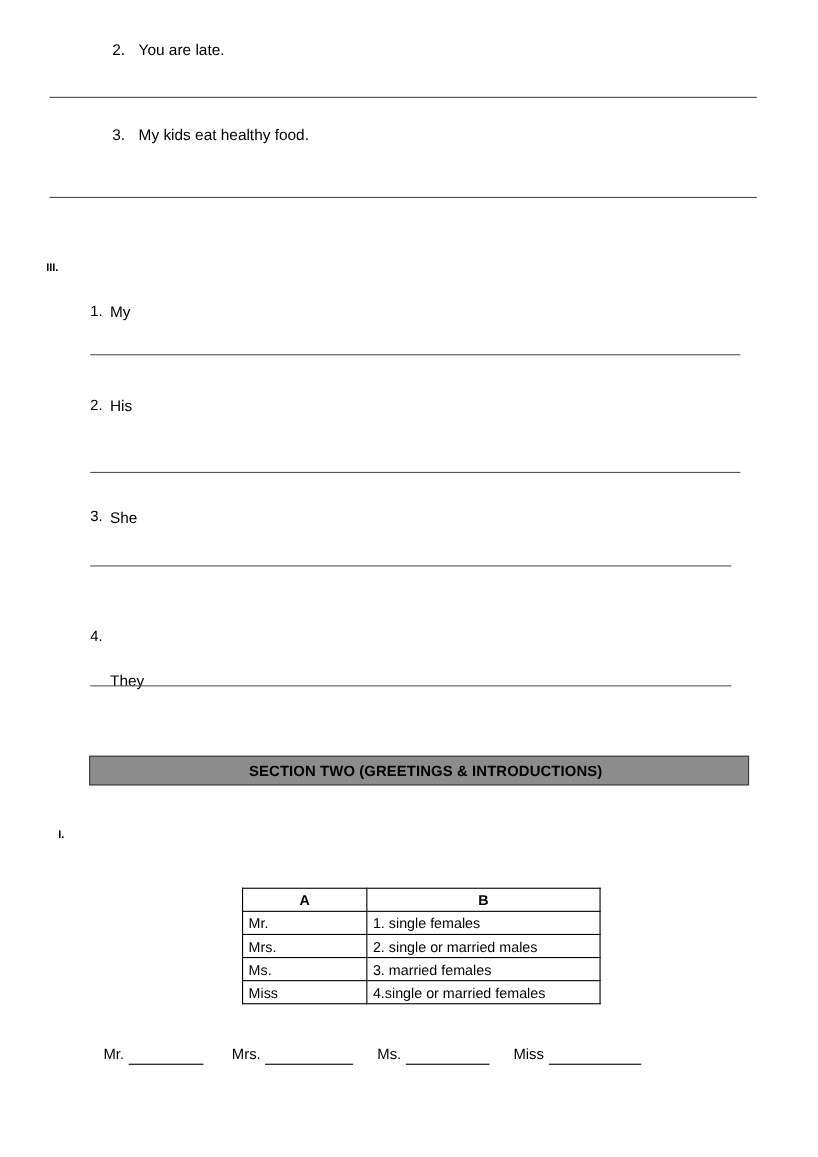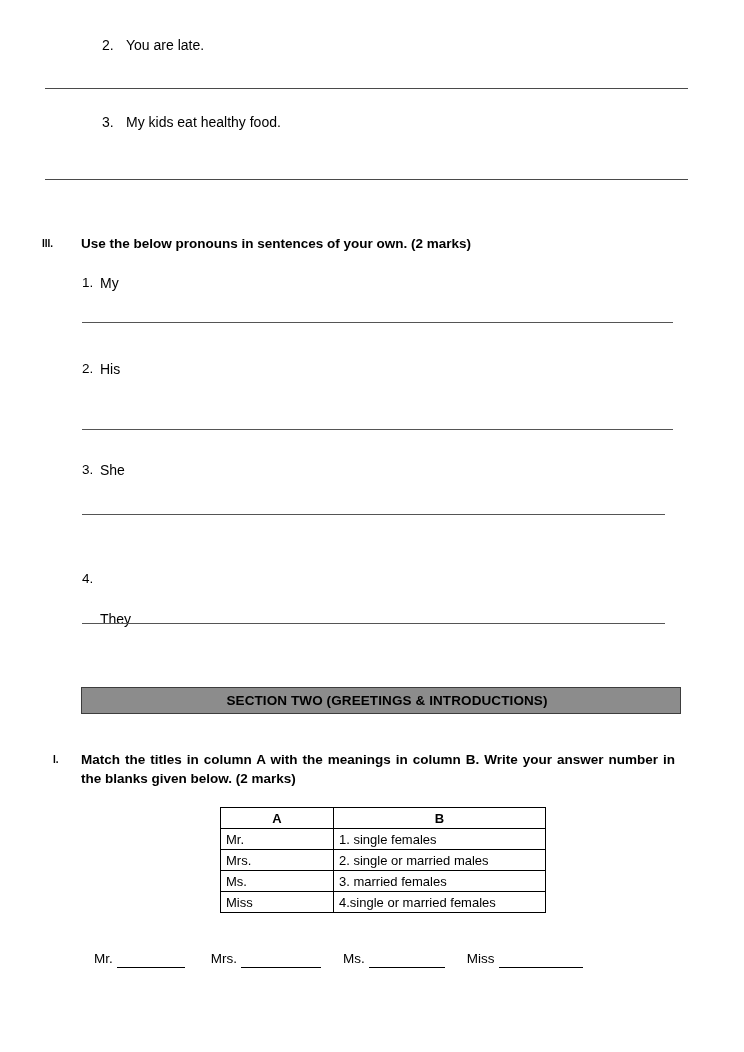--- a/index.html
+++ b/index.html
@@ -139,21 +139,20 @@
   <span class="item-text" style="left:126px; top:36px;">You are late.</span>
 
   <div class="rule" style="left:45px; top:88px; width:643px;"></div>
 
   <span class="item-num" style="left:102px; top:113px;">3.</span>
   <span class="item-text" style="left:126px; top:113px;">My kids eat healthy food.</span>
 
   <div class="rule" style="left:45px; top:179px; width:643px;"></div>
 
   <span class="roman" style="left:42px; top:234px;">III.</span>
-  <span class="heading-text" style="left:81px; top:234px;">Use the below pronouns in sentences of your own. (2 marks)</span>
 
   <span class="pron-num" style="left:82px; top:274px;">1.</span>
   <span class="pron-word" style="left:100px; top:274px;">My</span>
   <div class="rule-thin" style="left:82px; top:322px; width:591px;"></div>
 
   <span class="pron-num" style="left:82px; top:360px;">2.</span>
   <span class="pron-word" style="left:100px; top:360px;">His</span>
   <div class="rule-thin" style="left:82px; top:429px; width:591px;"></div>
 
   <span class="pron-num" style="left:82px; top:461px;">3.</span>
@@ -162,21 +161,20 @@
 
   <span class="pron-num" style="left:82px; top:570px;">4.</span>
   <span class="pron-word" style="left:100px; top:570px;margin-top:40px;">They</span>
   <div class="rule-thin" style="left:82px; top:623px; width:583px;"></div>
 
   <div class="banner" style="left:81px; top:687px; width:600px; height:27px;padding-left:12px;">
     <span class="banner-label">SECTION TWO (GREETINGS &amp; INTRODUCTIONS)</span>
   </div>
 
   <span class="roman" style="left:53px; top:750px;">I.</span>
-  <span class="heading-text heading-just" style="left:81px; top:750px; width:594px;">Match the titles in column A with the meanings in column B. Write your answer number in the blanks given below. (2 marks)</span>
 
   <table class="match-table" style="left:220px; top:807px;">
     <thead>
       <tr>
         <th class="col-a">A</th>
         <th class="col-b">B</th>
       </tr>
     </thead>
     <tbody>
       <tr>

